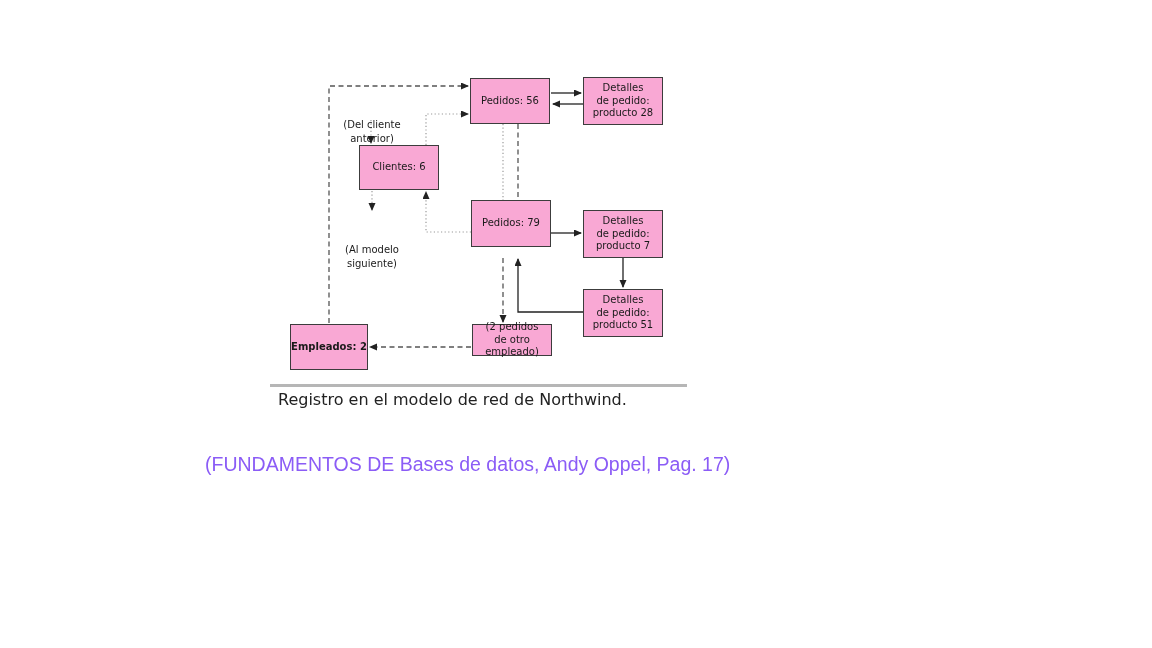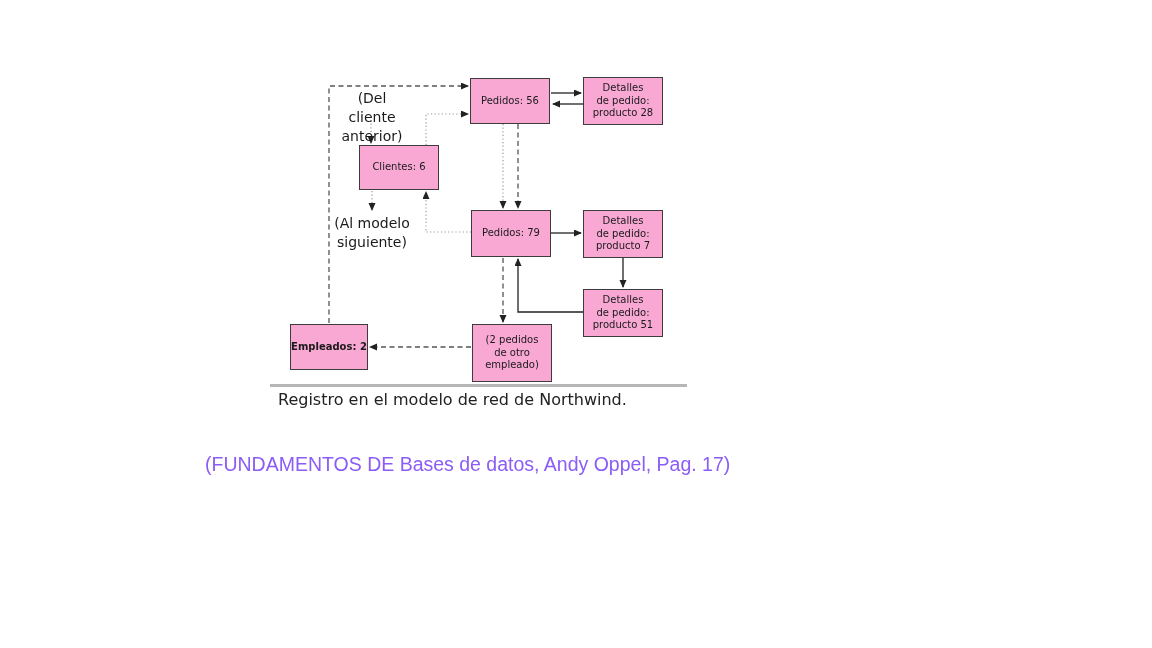--- a/index.html
+++ b/index.html
@@ -22,21 +22,21 @@
   .solid{stroke:var(--line-solid);stroke-width:1.3;fill:none;}
   .ah-fill{fill:var(--line-solid);}
   .node{
     position:absolute;background:#f9a8d4;border:1.4px solid var(--box-border);
     display:flex;align-items:center;justify-content:center;text-align:center;
     box-sizing:border-box;z-index:2;
   }
   .node-label{white-space:pre-line;font-size:10px;line-height:1.25;color:var(--ink);}
   .annot{
     position:absolute;text-align:center;white-space:pre-line;
-    font-size:14px;line-height:1.35;color:var(--ink);z-index:2;
+    font-size:10px;line-height:1.35;color:var(--ink);z-index:2;margin-top:29px;
   }
   .rule{position:absolute;background:var(--rule);z-index:2;}
   .caption{position:absolute;font-size:16px;color:#222222;z-index:2;}
   .citation{
     position:absolute;font-family:"Liberation Sans",sans-serif;
     font-size:19.5px;color:#8b5cf6;z-index:2;white-space:nowrap;
   }
 </style>
 </head>
 <body>
@@ -83,37 +83,37 @@
       <span class="node-label">Pedidos: 56</span>
     </div>
     <div class="node" style="left:583px;top:77px;width:80px;height:48px;">
       <span class="node-label">Detalles
 de pedido:
 producto 28</span>
     </div>
     <div class="node" style="left:359px;top:145px;width:80px;height:45px;">
       <span class="node-label">Clientes: 6</span>
     </div>
-    <div class="node" style="left:471px;top:210px;width:80px;height:47px;">
+    <div class="node" style="left:471px;top:200px;width:80px;height:47px;">
       <span class="node-label">Pedidos: 79</span>
     </div>
     <div class="node" style="left:583px;top:210px;width:80px;height:48px;">
       <span class="node-label">Detalles
 de pedido:
 producto 7</span>
     </div>
     <div class="node" style="left:583px;top:289px;width:80px;height:48px;">
       <span class="node-label">Detalles
 de pedido:
 producto 51</span>
     </div>
     <div class="node" style="left:290px;top:324px;width:78px;height:46px;font-weight:bold;">
       <span class="node-label">Empleados: 2</span>
     </div>
-    <div class="node" style="left:472px;top:324px;width:80px;height:58px;">
+    <div class="node" style="left:472px;top:324px;width:80px;height:32px;">
       <span class="node-label">(2 pedidos
 de otro
 empleado)</span>
     </div>
 
     <div class="annot" style="left:334px;top:89px;width:76px;">(Del cliente
 anterior)</div>
     <div class="annot" style="left:334px;top:214px;width:76px;">(Al modelo
 siguiente)</div>
 

